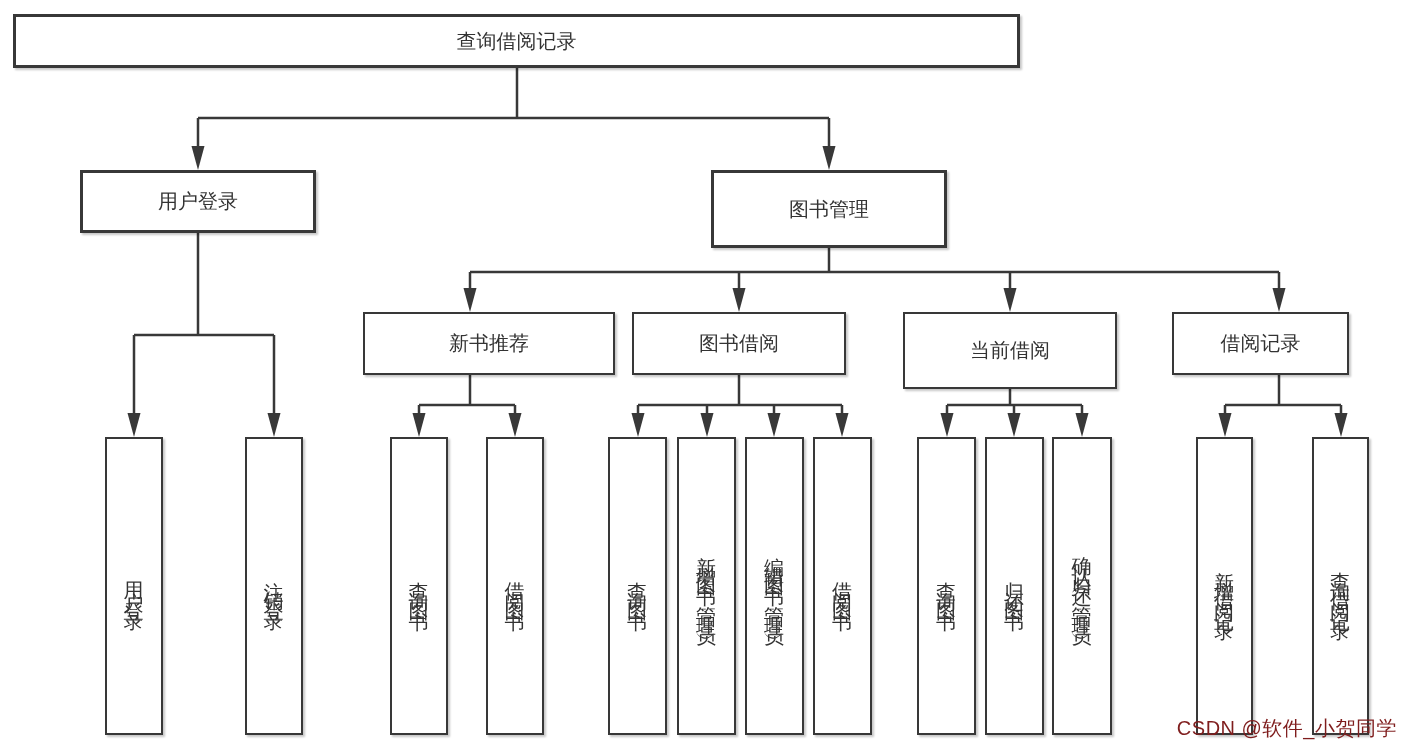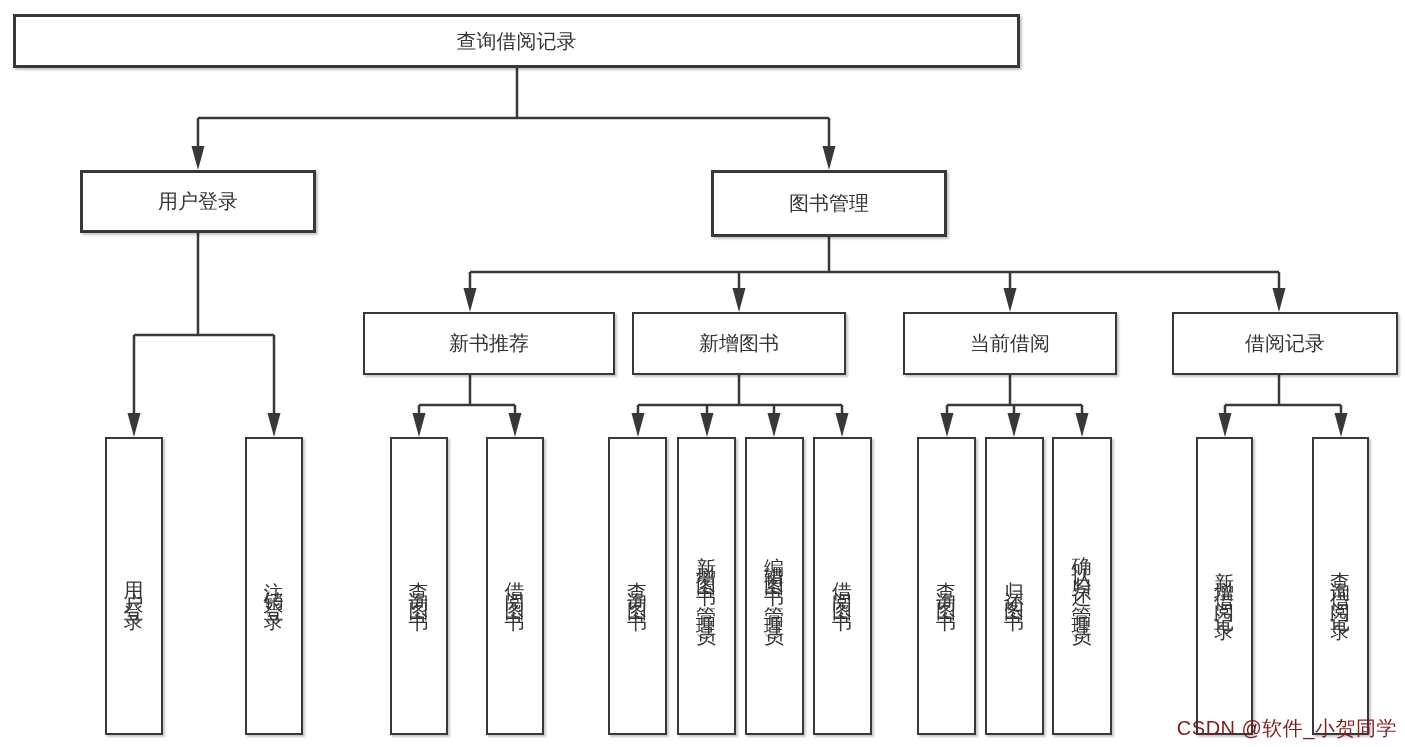--- a/index.html
+++ b/index.html
@@ -89,34 +89,34 @@
       </g>
   </svg>
 
   <div class="box root" style="left:13px; top:14px; width:1007px; height:54px;">
     <span>查询借阅记录</span>
   </div>
 
   <div class="box lvl2" style="left:80px; top:170px; width:236px; height:63px;">
     <span>用户登录</span>
   </div>
-  <div class="box lvl2" style="left:711px; top:170px; width:236px; height:67px;">
+  <div class="box lvl2" style="left:711px; top:170px; width:236px; height:78px;">
     <span>图书管理</span>
   </div>
 
   <div class="box lvl3" style="left:363px; top:312px; width:252px; height:63px;">
     <span>新书推荐</span>
   </div>
   <div class="box lvl3" style="left:632px; top:312px; width:214px; height:63px;">
-    <span>新增图书</span>
+    <span>图书借阅</span>
   </div>
-  <div class="box lvl3" style="left:903px; top:312px; width:214px; height:63px;">
+  <div class="box lvl3" style="left:903px; top:312px; width:214px; height:77px;">
     <span>当前借阅</span>
   </div>
-  <div class="box lvl3" style="left:1172px; top:312px; width:226px; height:63px;">
+  <div class="box lvl3" style="left:1172px; top:312px; width:177px; height:63px;">
     <span>借阅记录</span>
   </div>
 
   <div class="box vbox" style="left:105px; top:437px; width:58px; height:298px;">
     <span>用户登录</span>
   </div>
   <div class="box vbox" style="left:245px; top:437px; width:58px; height:298px;">
     <span>注销登录</span>
   </div>
 

